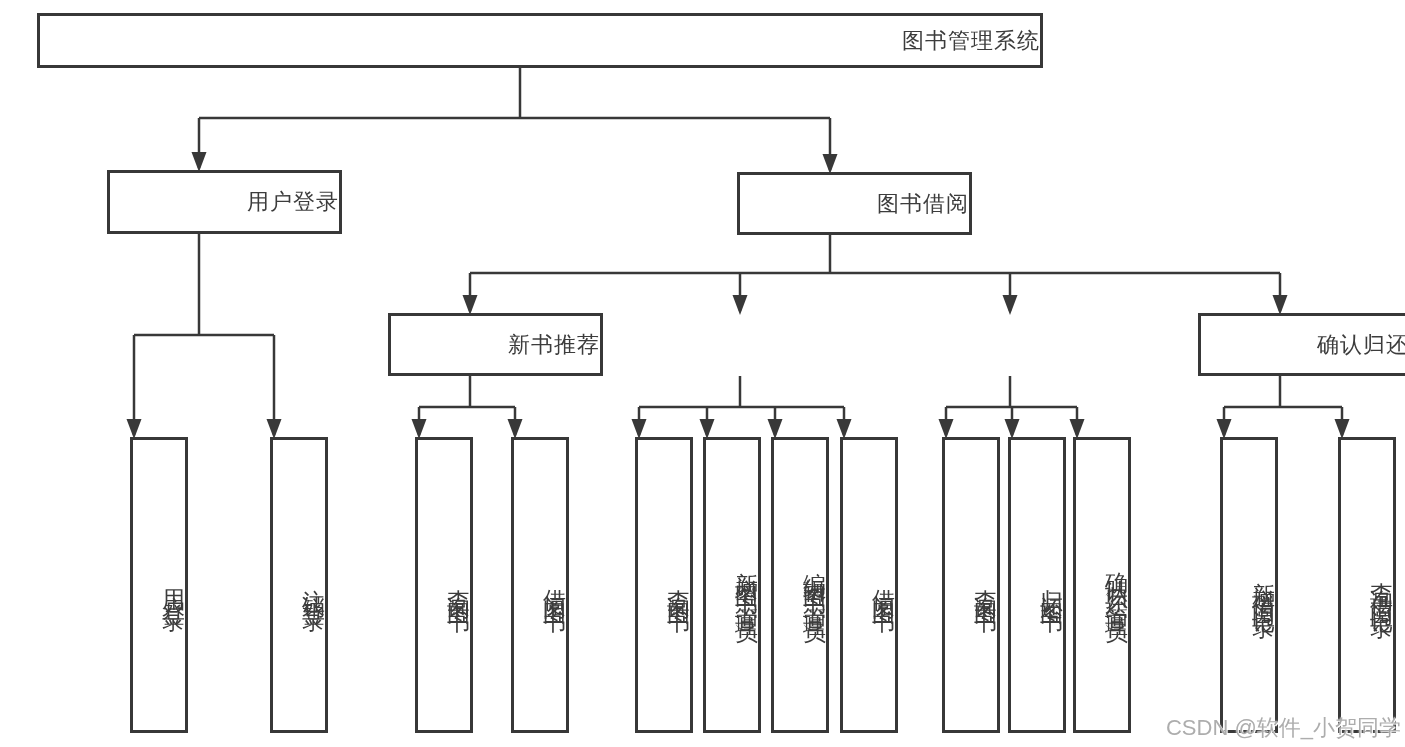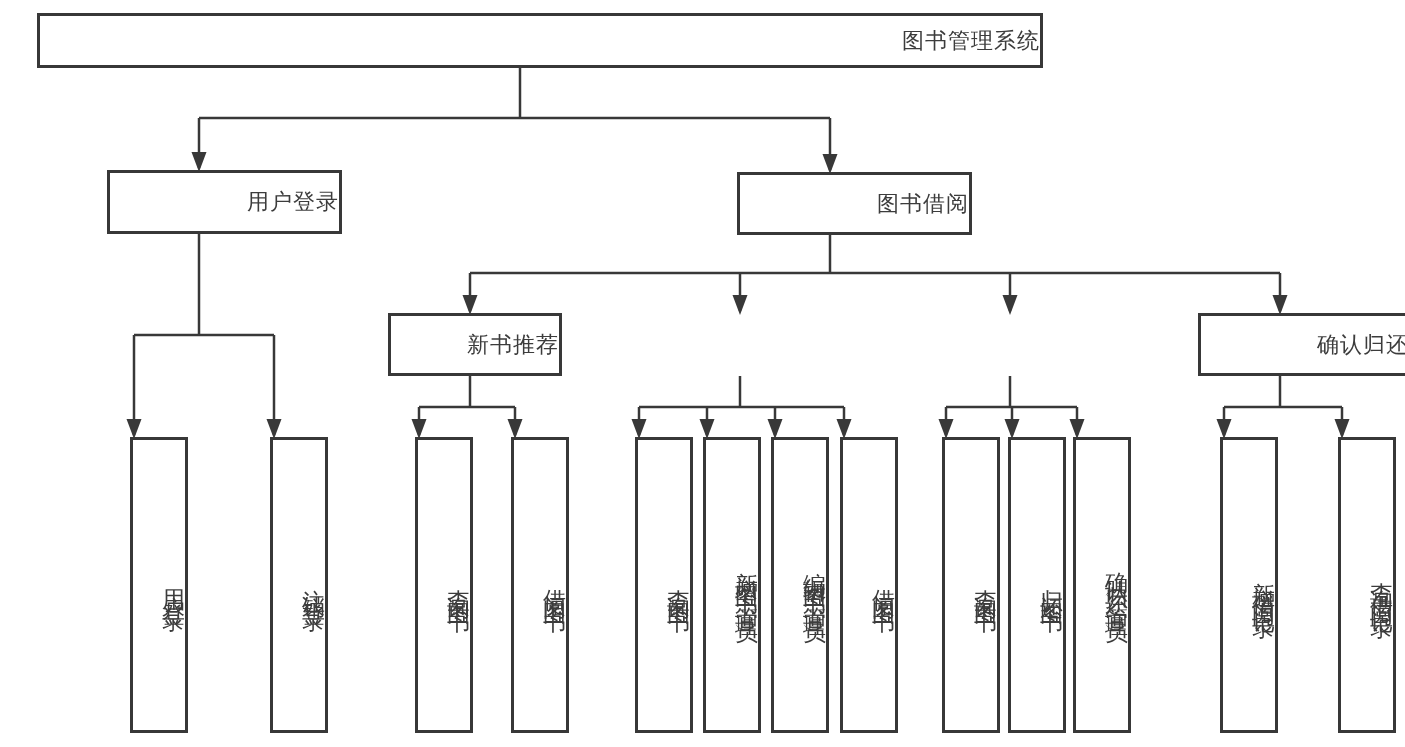--- a/index.html
+++ b/index.html
@@ -34,21 +34,21 @@
     margin-left: 25px;
   }
   .hnode span {
     font-size: 22px;
     letter-spacing: 1px;
     white-space: nowrap;
   }
   .root  { left: 12px;  top: 13px;  width: 1006px; height: 55px; }
   .l2a   { left: 82px;  top: 170px; width: 235px;  height: 64px; }
   .l2b   { left: 712px; top: 172px; width: 235px;  height: 63px; }
-  .l3    { top: 313px;  height: 63px; width: 174px; }
+  .l3    { top: 313px;  height: 63px; width: 215px; }
   .l3a   { left: 363px; }
   .l3b   { left: 633px; }
   .l3c   { left: 903px; }
   .l3d   { left: 1173px; width: 214px; }
   .vbox {
     top: 437px;
     height: 296px;
     width: 58px;
   }
   .vbox span {
@@ -220,14 +220,15 @@
     <span>确认归还（管理员）</span>
   </div>
 
   <div class="node vbox vb12">
     <span>新增借阅记录</span>
   </div>
   <div class="node vbox vb13">
     <span>查询借阅记录</span>
   </div>
 
+  <div id="watermark">CSDN @软件_小贺同学</div>
 
 </div>
 
 </body></html>

